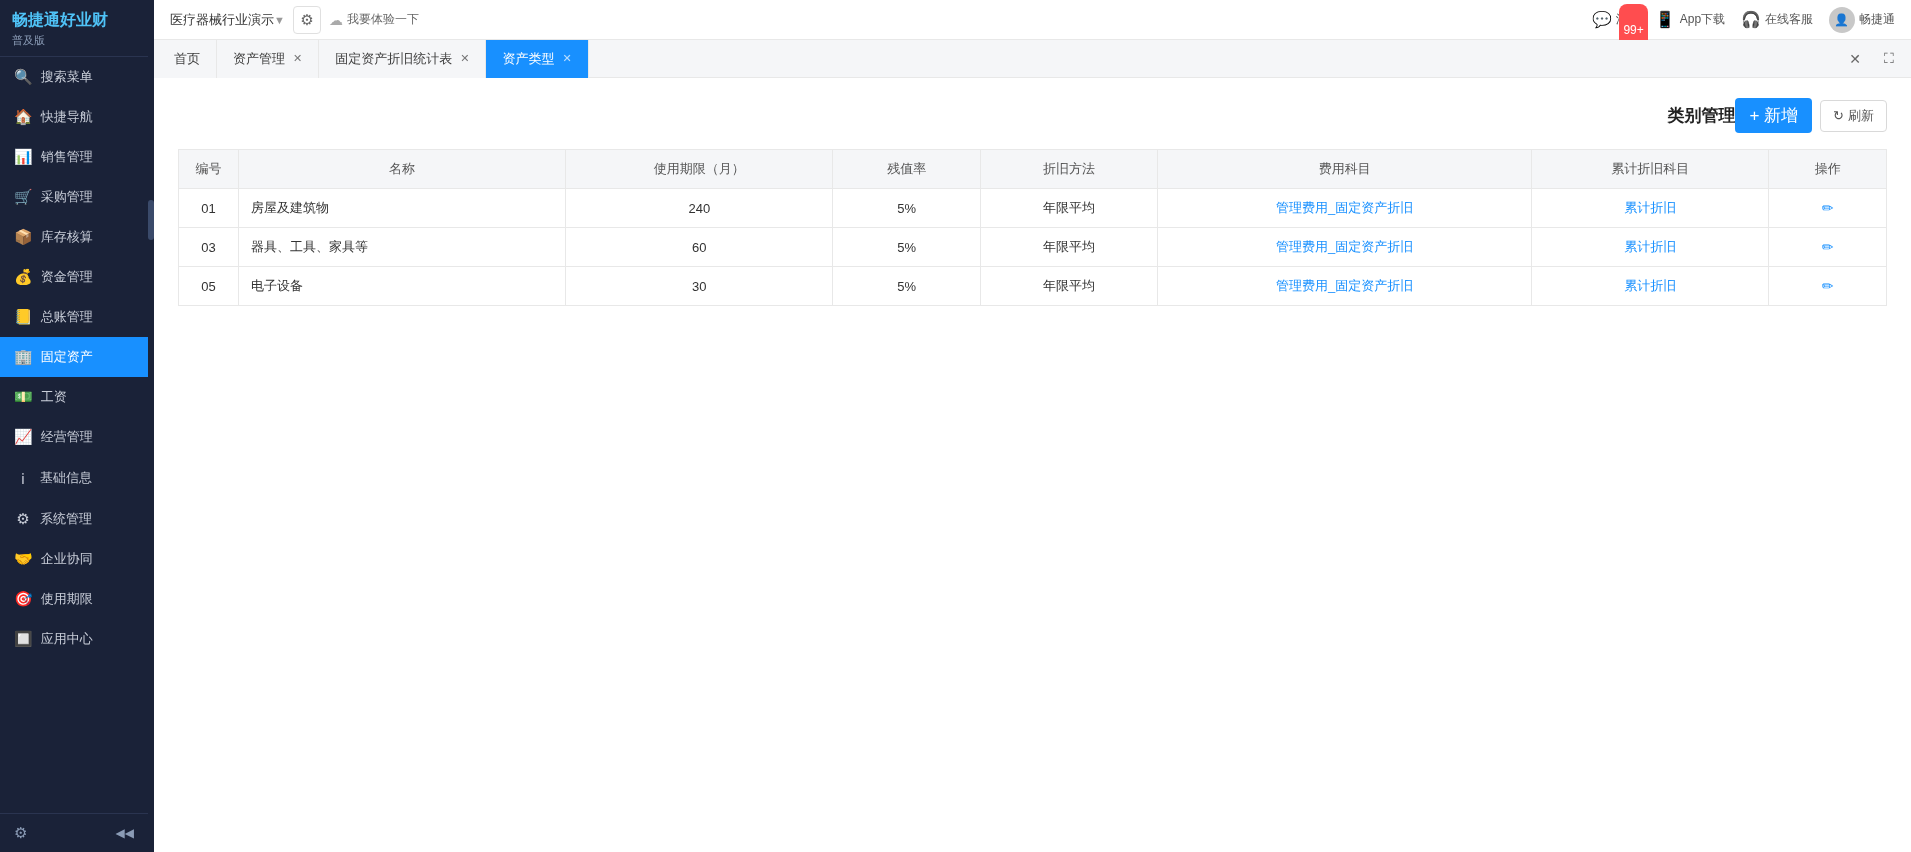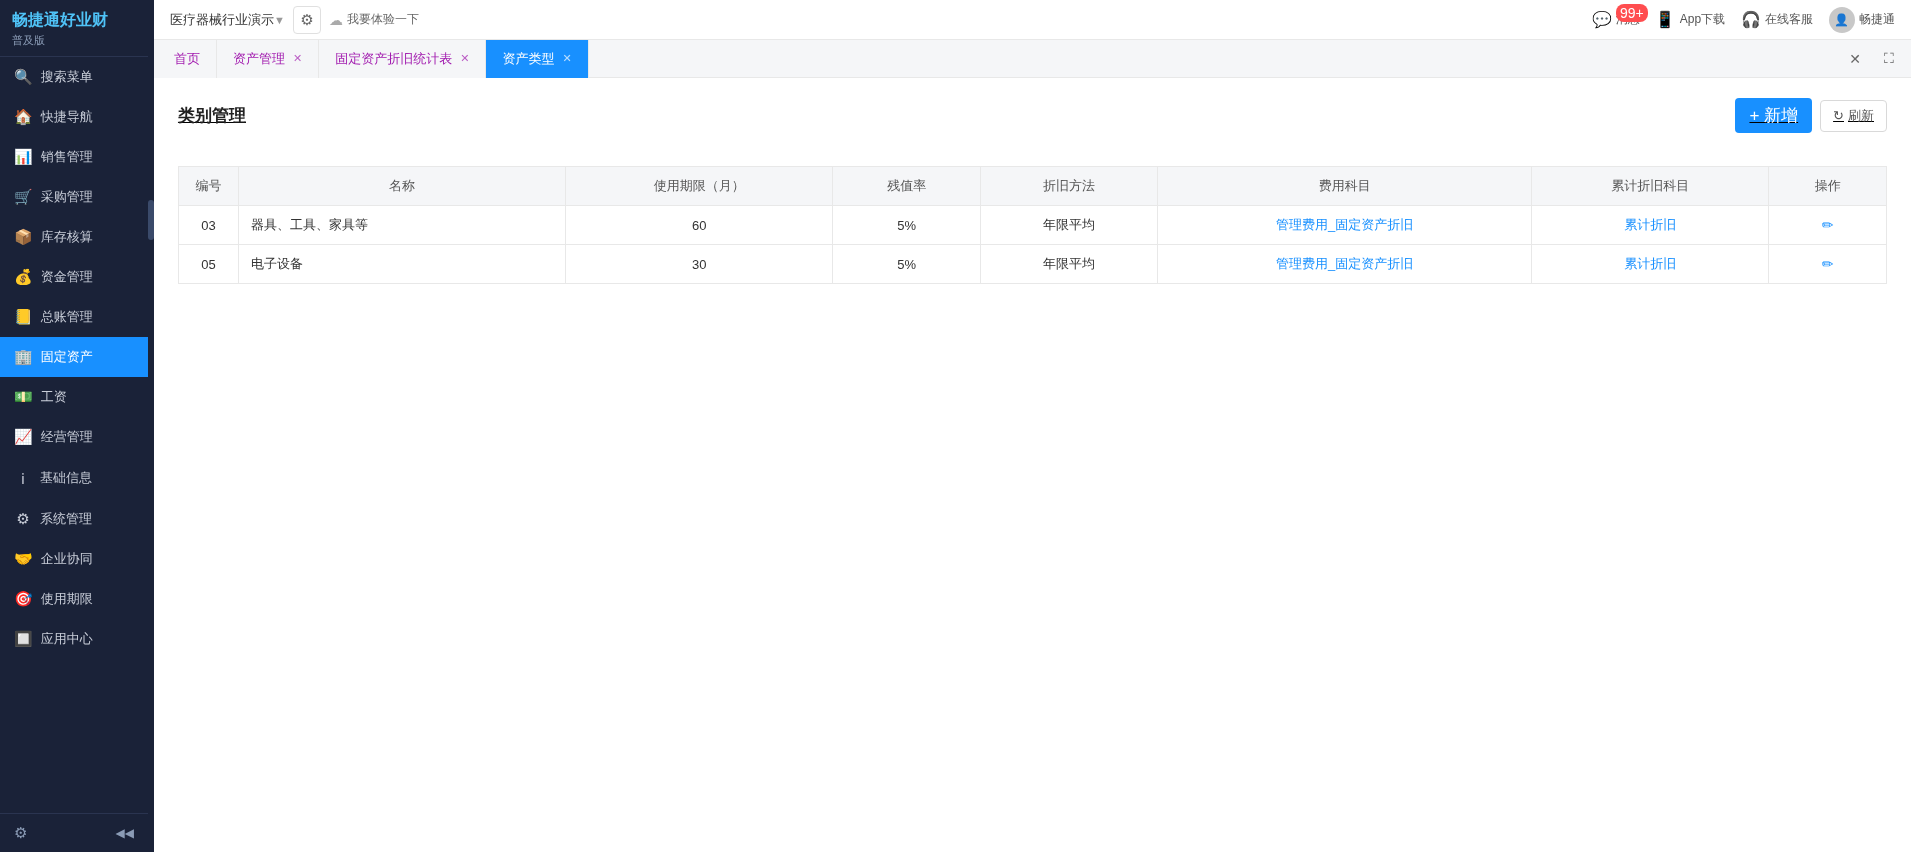--- a/index.html
+++ b/index.html
@@ -126,22 +126,22 @@
       display: flex; align-items: center; gap: 16px;
     }
     .topbar-right-item {
       display: flex; align-items: center; gap: 4px;
       color: #555; font-size: 12px; cursor: pointer; position: relative;
     }
     .topbar-right-item .icon { font-size: 16px; color: #666; }
     .badge {
       background: #ff4d4f;
       color: #fff;
-      font-size: 14px;
-      padding: 1px 4px;
+      font-size: 12px;
+      padding: 19px 4px;
       border-radius: 8px;
       position: absolute;
       top: -6px; right: -8px;
       min-width: 18px; text-align: center;
     }
     .badge.plus::after { content: '+'; }
     .topbar-avatar {
       width: 26px; height: 26px;
       background: #c8c8c8;
       border-radius: 50%;
@@ -158,21 +158,21 @@
       padding: 0 0 0 0;
       border-bottom: 1px solid #e8e8e8;
       gap: 0;
       position: relative;
     }
     .tab {
       display: flex; align-items: center;
       padding: 0 16px;
       height: 38px;
       font-size: 13px;
-      color: #a21caf;
+      color: #404040;
       cursor: pointer;
       border-right: 1px solid #e8e8e8;
       gap: 6px;
       white-space: nowrap;
       background: #f5f6f8;
     }
     .tab:first-child { padding-left: 20px; }
     .tab.active {
       background: #1890ff;
       color: #fff;
@@ -201,23 +201,22 @@
       flex: 1;
       background: #fff;
       overflow: auto;
       padding: 20px 24px;
     }
 
     
     .page-header {
       display: flex;
       align-items: center;
-      justify-content: space-between;
-      margin-bottom: 33px;
-      text-decoration: underline;
+      justify-content: flex-end;
+      margin-bottom: 16px;
     }
     .page-title {
       font-size: 17px;
       font-weight: bold;
       color: #222;
     }
     .page-actions {
       display: flex; gap: 8px; align-items: center;
     }
     .btn-primary {
@@ -432,20 +431,30 @@
           <th>名称</th>
           <th>使用期限（月）</th>
           <th>残值率</th>
           <th>折旧方法</th>
           <th>费用科目</th>
           <th>累计折旧科目</th>
           <th>操作</th>
         </tr>
       </thead>
       <tbody id="table-body">
+      <tr>
+    <td>01</td>
+    <td>房屋及建筑物</td>
+    <td>240</td>
+    <td>5%</td>
+    <td>年限平均</td>
+    <td style="color:#1890ff;">管理费用_固定资产折旧</td>
+    <td style="color:#1890ff;">累计折旧</td>
+    <td><span class="edit-icon">✏</span></td>
+  </tr>
           <tr>
     <td>03</td>
     <td>器具、工具、家具等</td>
     <td>60</td>
     <td>5%</td>
     <td>年限平均</td>
     <td style="color:#1890ff;">管理费用_固定资产折旧</td>
     <td style="color:#1890ff;">累计折旧</td>
     <td><span class="edit-icon">✏</span></td>
   </tr>

